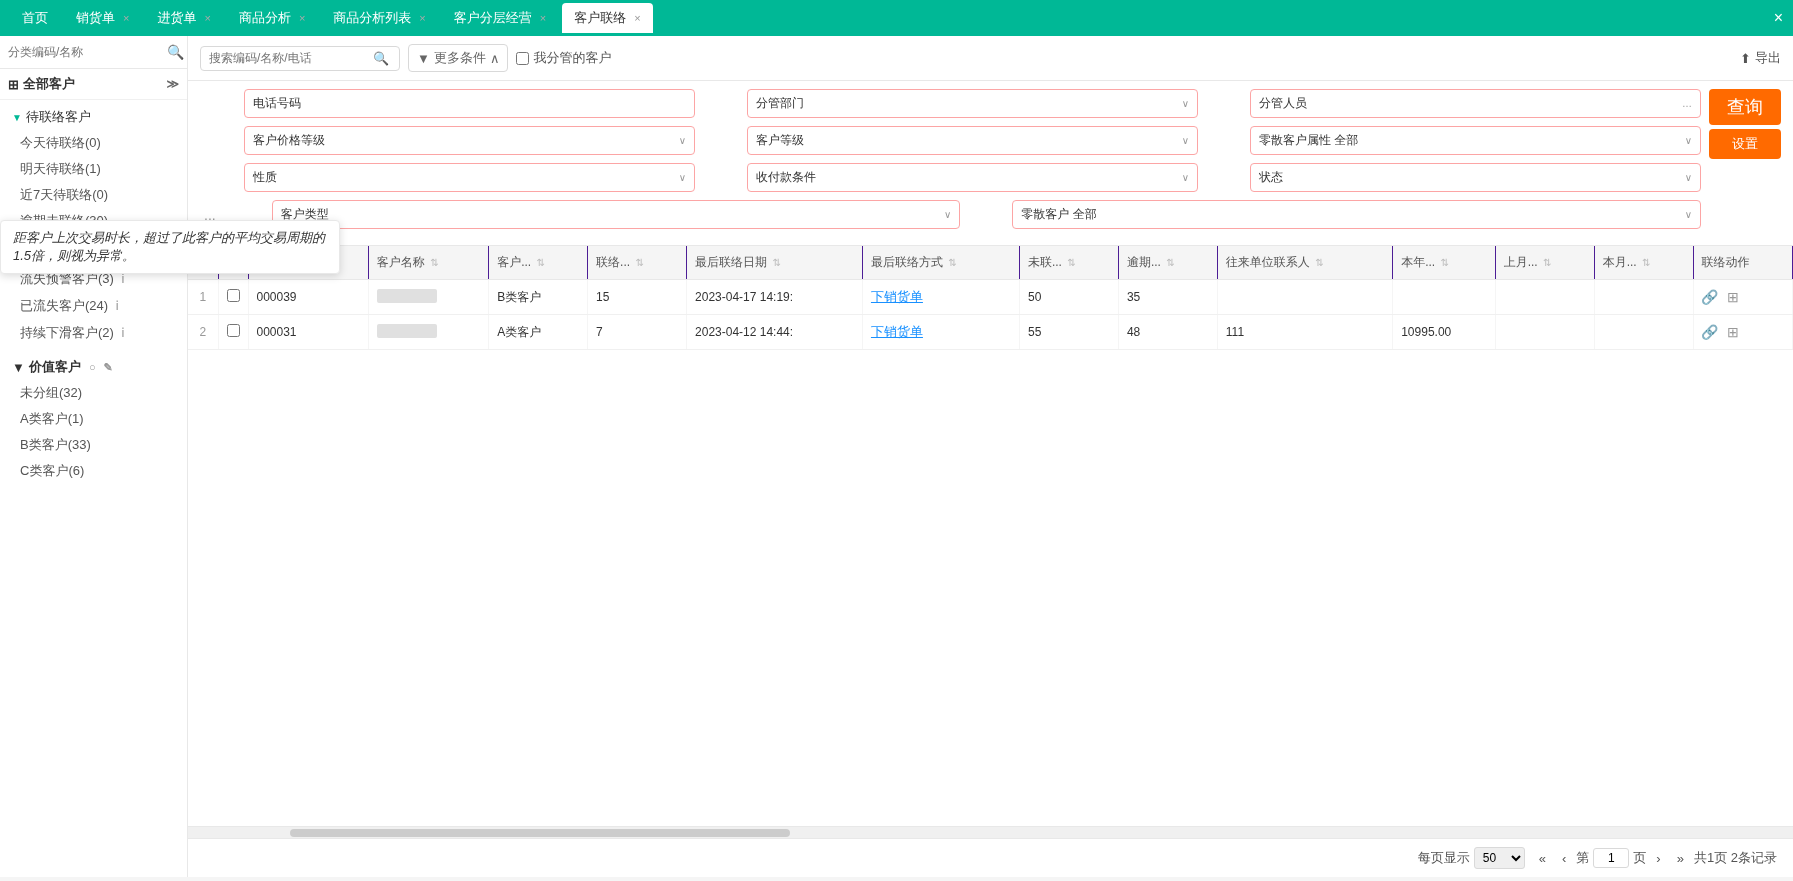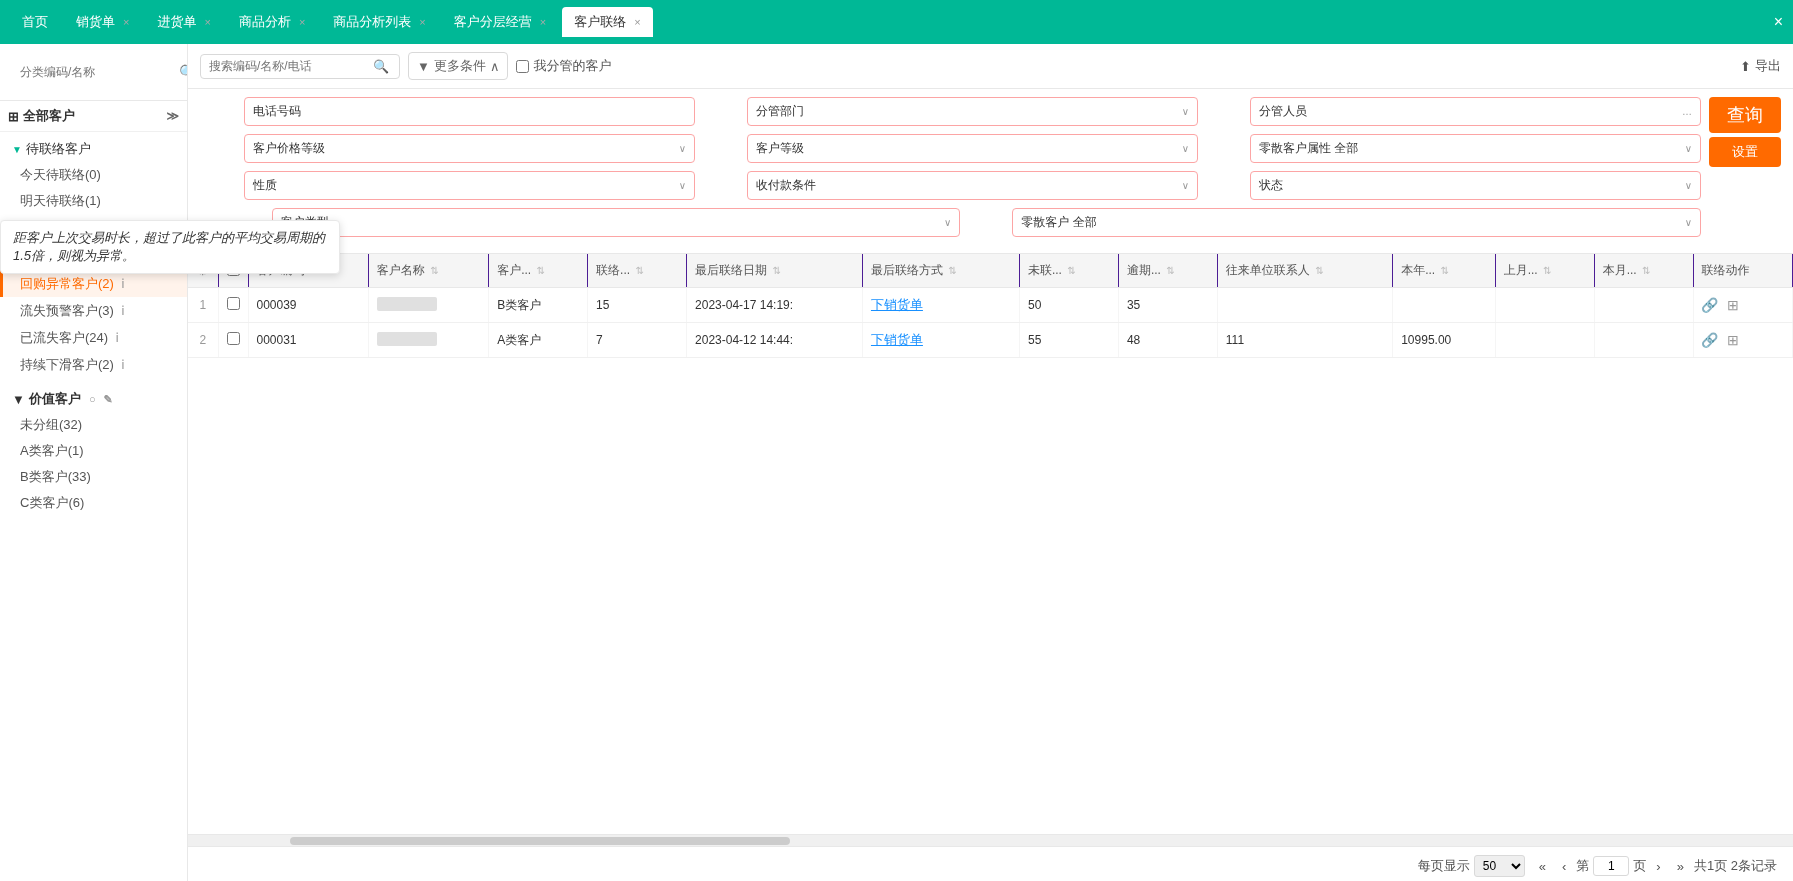--- a/index.html
+++ b/index.html
@@ -1,21 +1,21 @@
 <!DOCTYPE html>
 <html><head>
   <meta charset="utf-8">
   <style>
     * { box-sizing: border-box; margin: 0; padding: 0; font-family: 'Microsoft YaHei', Arial, sans-serif; font-size: 13px; }
     body { background: #f5f5f5; width: 1793px; height: 881px; overflow: hidden; }
 
     
     .top-nav {
       display: flex; align-items: center;
-      background: #00b896; height: 44px; padding: 0 10px;
+      background: #00b896; height: 36px; padding: 0 10px;
       color: white; gap: 4px;
     }
     .top-nav .nav-item {
       padding: 6px 12px; cursor: pointer; border-radius: 4px 4px 0 0;
       color: white; white-space: nowrap; display: flex; align-items: center; gap: 4px;
     }
     .top-nav .nav-item.active {
       background: white; color: #333;
     }
     .top-nav .nav-item .close-x { font-size: 11px; margin-left: 4px; color: #aaa; }
@@ -25,21 +25,21 @@
 
     
     .main-layout { display: flex; height: calc(881px - 40px); }
 
     
     .sidebar {
       width: 188px; background: white; border-right: 1px solid #e8e8e8;
       display: flex; flex-direction: column; overflow: hidden;
     }
     .sidebar-search {
-      display: flex; align-items: center; padding: 20px;
+      display: flex; align-items: center; padding: 8px;
       border-bottom: 1px solid #e8e8e8; gap: 4px;
     }
     .sidebar-search input {
       flex: 1; border: none; outline: none; font-size: 12px; color: #999;
     }
     .sidebar-search .search-icon { color: #999; font-size: 14px; cursor: pointer; }
 
     .sidebar-section {
       padding: 6px 8px; display: flex; align-items: center; gap: 4px;
       font-weight: bold; color: #333; border-bottom: 1px solid #f0f0f0;

